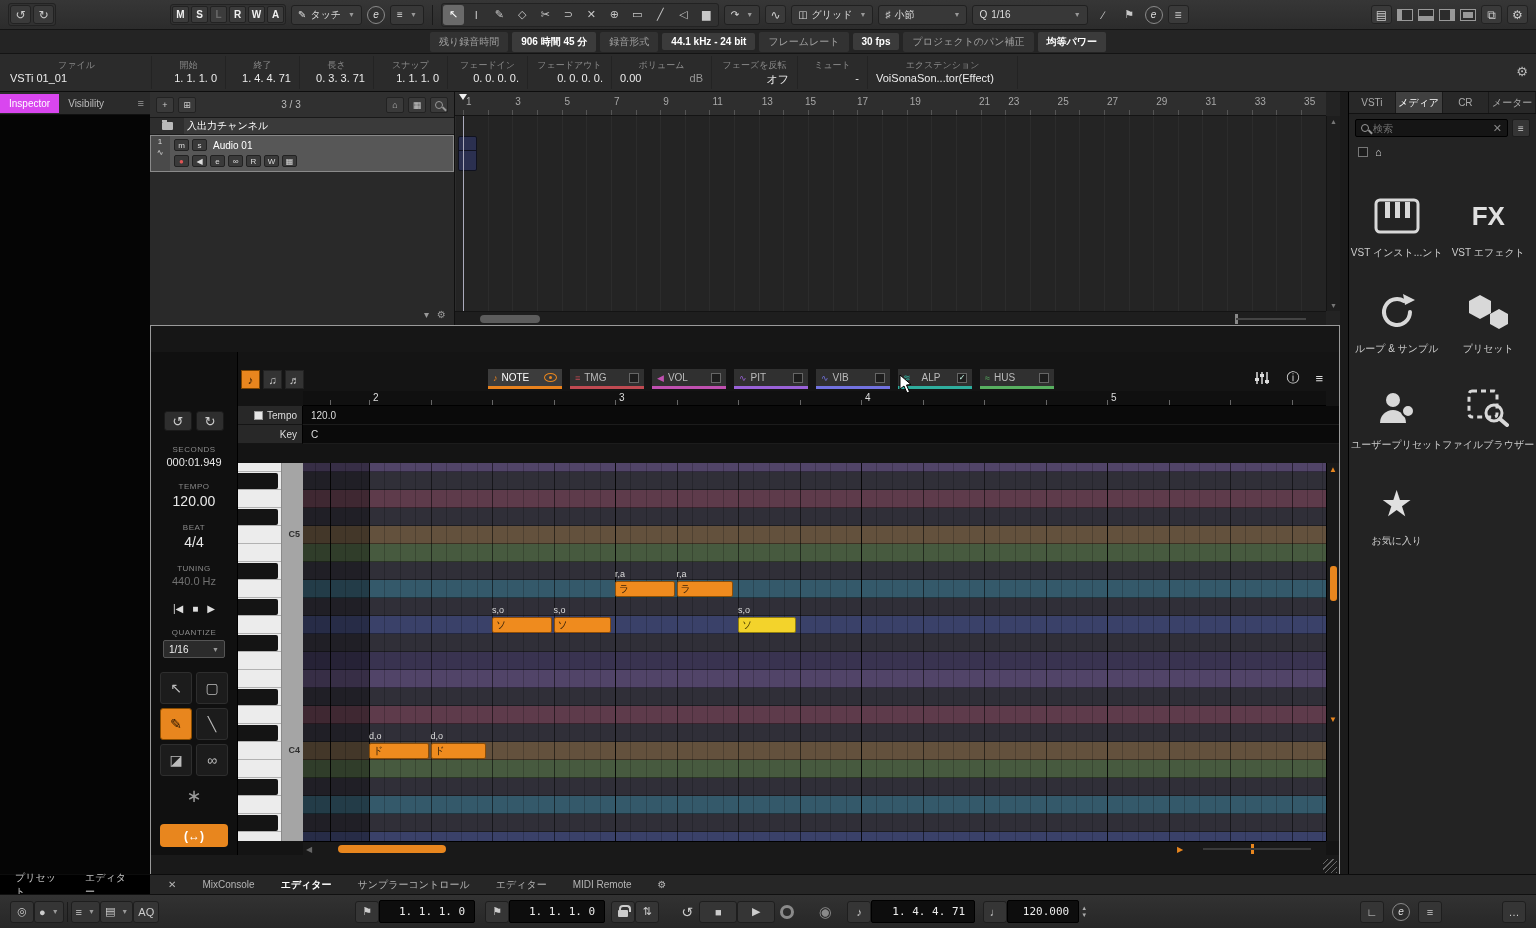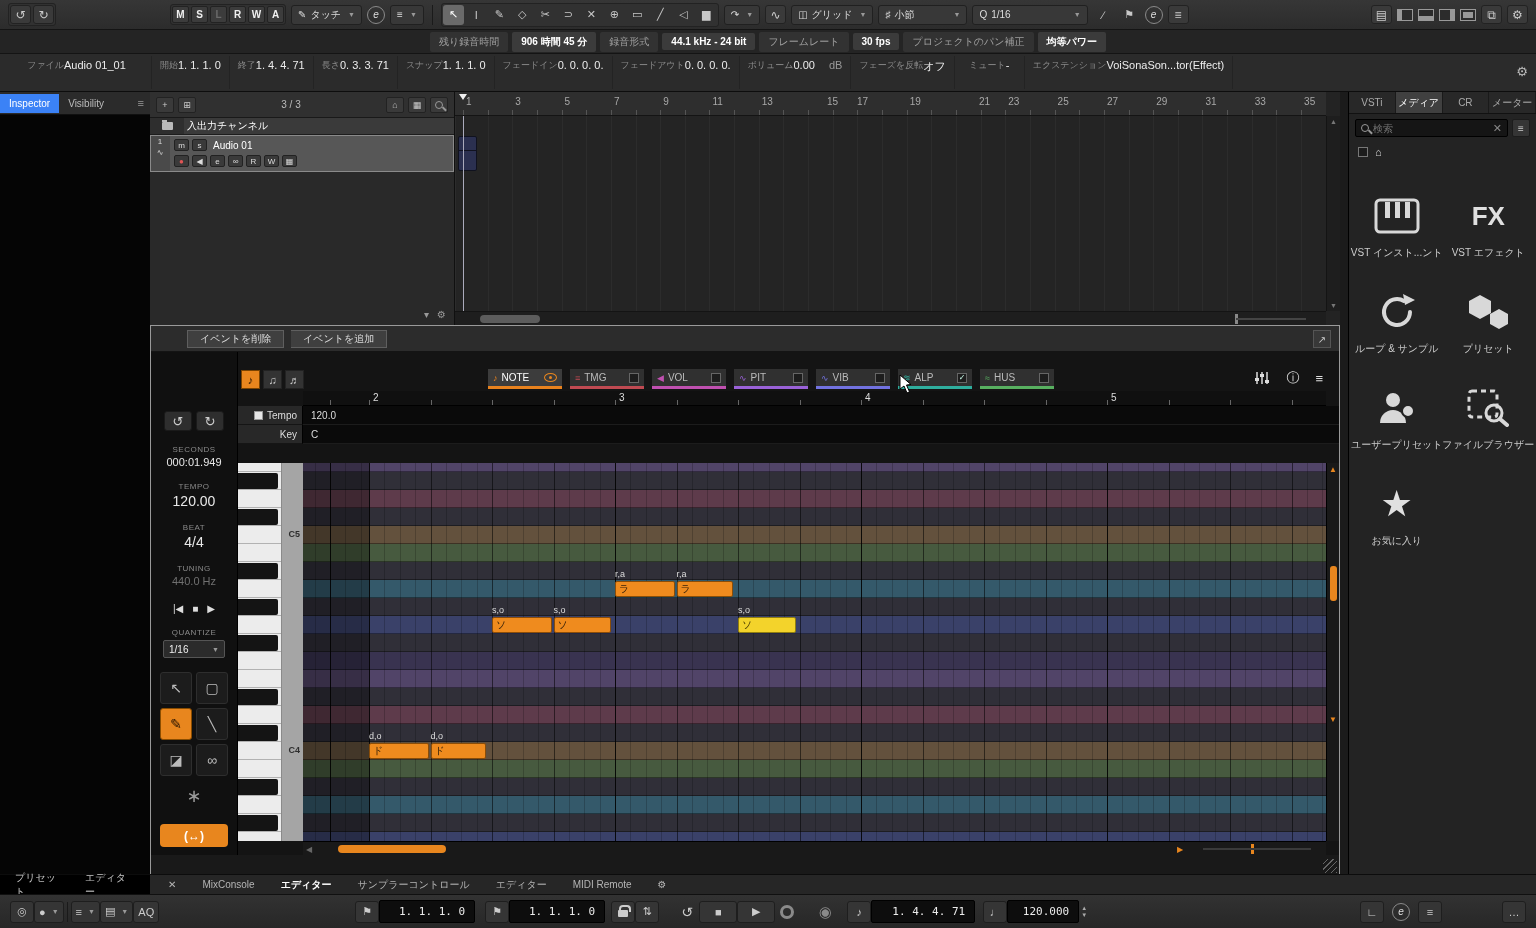--- a/index.html
+++ b/index.html
@@ -19,30 +19,30 @@
 .ebtn{width:18px;height:18px;border-radius:50%;border:1px solid #8a8a8a;display:flex;align-items:center;justify-content:center;font-size:10px;font-style:italic;color:#ddd}
 #topbar-right{margin-left:auto;display:flex;gap:5px;align-items:center}
 .wbox{width:16px;height:12px;border:1px solid #999;position:relative;background:#2c2c2c}
 .wbox i{position:absolute;background:#999}
 
 #statusrow{position:absolute;left:0;top:30px;width:1536px;height:24px;background:#242424;border-bottom:1px solid #141414;display:flex;align-items:center;justify-content:center;gap:4px;z-index:5}
 .stat-label{background:#323232;color:#9f9f9f;padding:3px 9px;border-radius:2px;font-size:10px;white-space:nowrap}
 .stat-value{background:#3b3b3b;color:#fff;padding:3px 9px;border-radius:2px;font-size:10px;font-weight:bold;white-space:nowrap}
 
 #infoline{position:absolute;left:0;top:54px;width:1536px;height:38px;background:#2b2b2b;border-bottom:1px solid #0d0d0d;display:flex;padding:2px 2px;z-index:5}
-.ifield{display:flex;flex-direction:row;justify-content:center;padding:3px 8px;border-right:1px solid #232323}
+.ifield{display:flex;flex-direction:column;justify-content:flex-start;padding:3px 8px;border-right:1px solid #232323}
 .ifield .lab{color:#8a8a8a;font-size:9px;text-align:center;white-space:nowrap}
 .ifield .val{color:#ececec;font-size:11px;white-space:nowrap;display:flex;justify-content:flex-end;gap:14px}
 .ifield.left .val{justify-content:flex-start}
 #info-gear{position:absolute;right:8px;top:64px;font-size:13px;color:#bbb;z-index:6}
 
 #leftpane{position:absolute;left:0;top:92px;width:150px;height:782px;background:#050505}
 #inspector-tabs{height:23px;background:#2b2b2b;display:flex;align-items:center;border-bottom:1px solid #101010}
 .instab{padding:4px 9px;font-size:10px;color:#bbb}
-.instab.active{background:#3b82f6;color:#fff}
+.instab.active{background:#d946ef;color:#fff}
 #inspector-menu{margin-left:auto;margin-right:6px;color:#999;font-size:11px}
 
 #trackpane{position:absolute;left:150px;top:92px;width:305px;height:233px;background:#292929;border-right:1px solid #101010}
 #track-toolbar{height:26px;display:flex;align-items:center;gap:4px;padding:0 6px;background:#303030;border-bottom:1px solid #191919}
 .tt-btn{min-width:18px;height:16px;background:#3a3a3a;border:1px solid #222;border-radius:2px;display:flex;align-items:center;justify-content:center;font-size:9px;color:#ccc;padding:0 2px}
 #track-counter{margin:0 auto;color:#bbb;font-size:10px}
 .trackrow{display:flex;align-items:stretch;border-bottom:1px solid #1d1d1d}
 .trackrow.folder{height:17px;background:#3a3a3a;align-items:center;font-size:10px;color:#ddd}
 .ticell{width:34px;display:flex;align-items:center;justify-content:center;gap:2px;background:#2e2e2e;height:100%}
 .foldic{width:11px;height:8px;background:#b9b9b9;border-radius:1px;position:relative}
@@ -275,21 +275,21 @@
       <div class="stat-value">30 fps</div>
       <div class="stat-label">プロジェクトのパン補正</div>
       <div class="stat-value">均等パワー</div>
     </div>
   </div>
 
 <div id="infoline">
     <div id="info-fields" style="display:flex">
       <div class="ifield left" style="min-width: 150px;">
         <div class="lab">ファイル</div>
-        <div class="val">Audio 01_01</div>
+        <div class="val">VSTi 01_01</div>
       </div>
       <div class="ifield" style="min-width: 74px;">
         <div class="lab">開始</div>
         <div class="val">1. 1. 1. 0</div>
       </div>
       <div class="ifield" style="min-width: 74px;">
         <div class="lab">終了</div>
         <div class="val">1. 4. 4. 71</div>
       </div>
       <div class="ifield" style="min-width: 74px;">
@@ -384,21 +384,21 @@
 <div id="arrange">
   <div id="main-ruler">
       <div id="cursor-flag"></div>
       <div class="rnum" style="left: 11px;">1</div>
       <div class="rnum" style="left: 60.3px;">3</div>
       <div class="rnum" style="left: 109.6px;">5</div>
       <div class="rnum" style="left: 158.9px;">7</div>
       <div class="rnum" style="left: 208.2px;">9</div>
       <div class="rnum" style="left: 257.5px;">11</div>
       <div class="rnum" style="left: 306.8px;">13</div>
-      <div class="rnum" style="left: 372px;">15</div>
+      <div class="rnum" style="left: 350px;">15</div>
       <div class="rnum" style="left: 402px;">17</div>
       <div class="rnum" style="left: 454.7px;">19</div>
       <div class="rnum" style="left: 524px;">21</div>
       <div class="rnum" style="left: 553.3px;">23</div>
       <div class="rnum" style="left: 602.6px;">25</div>
       <div class="rnum" style="left: 651.9px;">27</div>
       <div class="rnum" style="left: 701.2px;">29</div>
       <div class="rnum" style="left: 750.5px;">31</div>
       <div class="rnum" style="left: 799.8px;">33</div>
       <div class="rnum" style="left: 849.1px;">35</div>
@@ -499,25 +499,20 @@
       <div class="tile">
         <div class="tile-ic">
           <span style="font-size:36px;color:#e0e0e0;line-height:1">★</span>
         </div>
         <div class="tile-lab">お気に入り</div>
       </div>
     </div>
 </div>
 
 <div id="editor">
-  <div id="ed-header">
-    <div class="ed-btn" style="left:36px">イベントを削除</div>
-    <div class="ed-btn" style="left:140px;border-left:none">イベントを追加</div>
-    <div id="ed-expand">↗</div>
-  </div>
   <div id="ed-body">
     <div id="avatar">
       <span id="avatar-tag">#kzn</span>
     </div>
     <div id="mini-tools">
       <div class="mini accent">♪</div>
       <div class="mini">♫</div>
       <div class="mini">♬</div>
     </div>
     <div id="editor-tabs">
@@ -541,21 +536,21 @@
           <div style="display: inline;">PIT</div>
           <div class="cbx"></div>
         </div>
         <div class="etab" style="border-bottom-color: rgb(114, 114, 224);">
           <div class="etab-ic" style="color: rgb(114, 114, 224);">∿</div>
           <div style="display: inline;">VIB</div>
           <div class="cbx"></div>
         </div>
         <div class="etab" style="border-bottom-color: rgb(47, 174, 158);">
           <div class="etab-ic" style="color: rgb(47, 174, 158);">≋</div>
-          <div style="display: inline;">ALP</div>
+          <div style="display: inline; margin-left: 7px;">ALP</div>
           <div class="cbx">✓</div>
         </div>
         <div class="etab" style="border-bottom-color: rgb(88, 176, 96);">
           <div class="etab-ic" style="color: rgb(88, 176, 96);">≈</div>
           <div style="display: inline;">HUS</div>
           <div class="cbx"></div>
         </div>
       </div>
     <div id="ed-right-icons">
       <svg width="16" height="14" viewBox="0 0 16 14">

